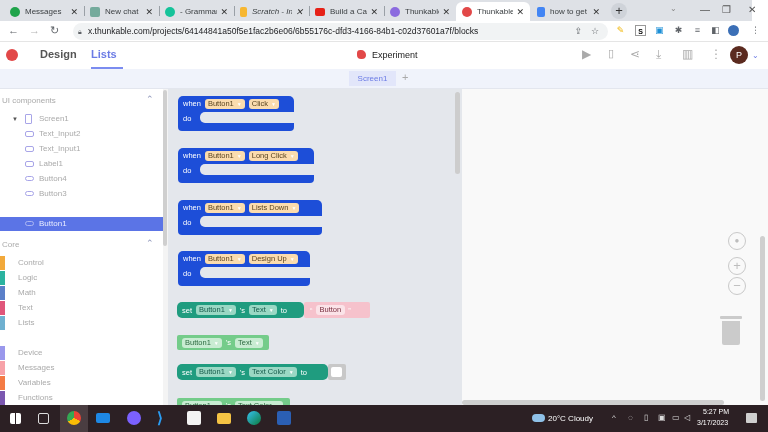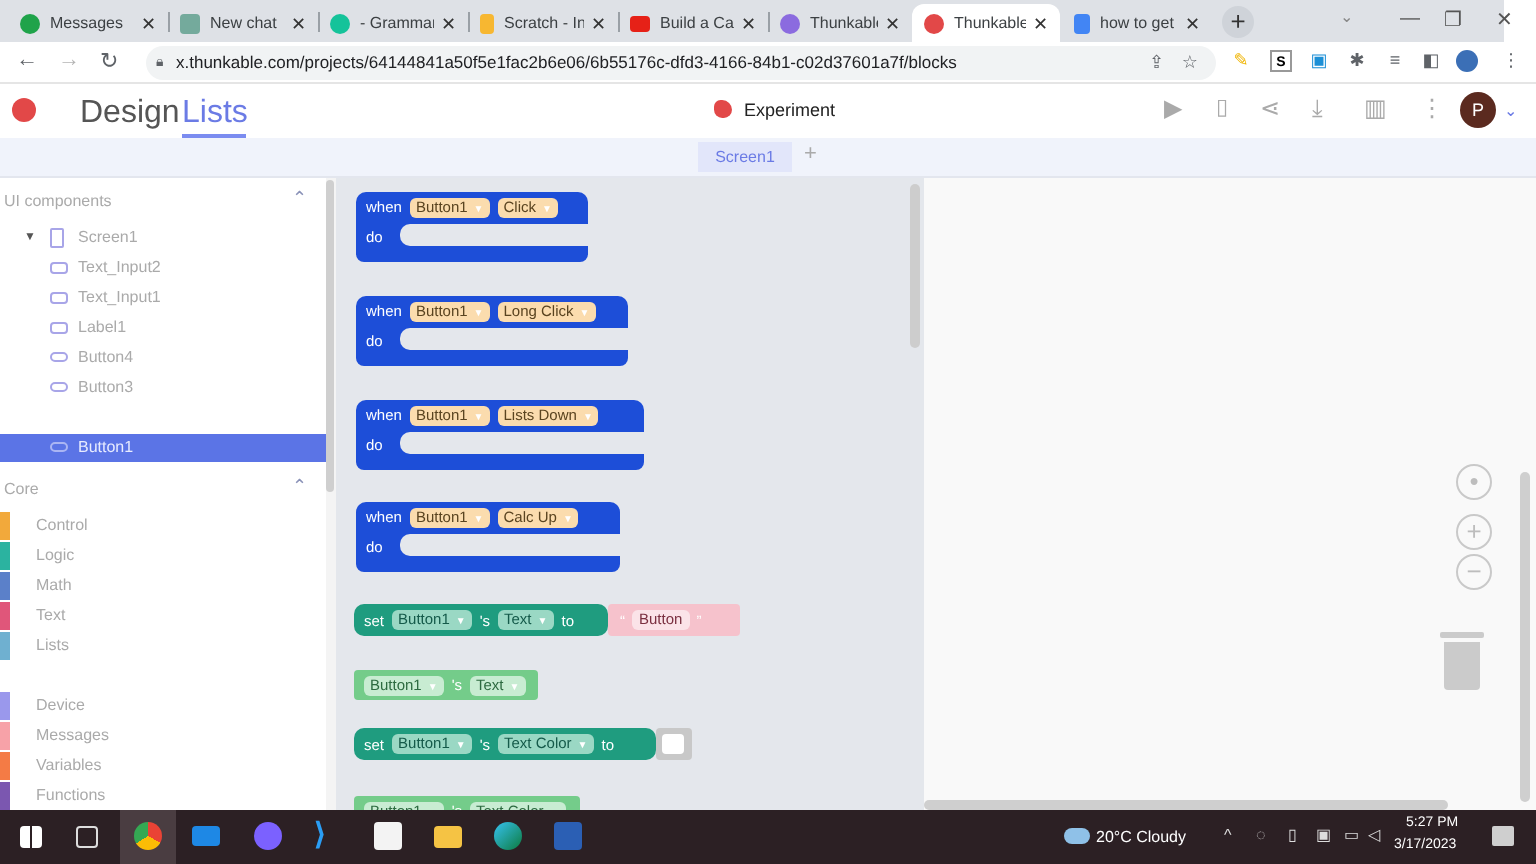--- a/index.html
+++ b/index.html
@@ -16,21 +16,21 @@
 .winctl{position:absolute;top:4px;font-size:10px;color:#555;}
 
 #toolbar{position:absolute;left:0;top:21px;width:768px;height:21px;background:#fff;border-bottom:1px solid #e5e5e5;}
 .navbtn{position:absolute;top:3px;font-size:11px;color:#5f6368;}
 #omnibox{position:absolute;left:73px;top:2px;width:535px;height:17px;border-radius:9px;background:#f1f3f4;font-size:8.5px;color:#202124;line-height:17px;padding-left:15px;}
 #omnibox .lock{position:absolute;left:5px;top:0;font-size:7px;color:#5f6368;}
 .ext{position:absolute;top:4px;width:11px;height:11px;font-size:9px;line-height:11px;text-align:center;}
 
 #apphdr{position:absolute;left:0;top:42px;width:768px;height:27px;background:#fff;}
 #logo{position:absolute;left:6px;top:7px;width:12px;height:12px;border-radius:50%;background:#e24848;}
-.apptab{position:absolute;top:6px;font-size:16px;font-weight:normal;}
+.apptab{position:absolute;top:6px;font-size:11px;font-weight:bold;}
 #blocks-underline{position:absolute;left:91px;top:25px;width:32px;height:2px;background:#7b8cf0;}
 #proj{position:absolute;left:357px;top:8px;font-size:9px;color:#222;}
 #proj .pic{display:inline-block;width:9px;height:9px;background:#e24848;border-radius:40% 60% 50% 50%;margin-right:6px;vertical-align:-1px;}
 .hdr-icon{position:absolute;top:5px;font-size:12px;color:#aaa;}
 #avatar{position:absolute;left:730px;top:4px;width:18px;height:18px;border-radius:50%;background:#5b2a1f;color:#fff;font-size:9px;text-align:center;line-height:18px;}
 
 #screenbar{position:absolute;left:0;top:69px;width:768px;height:20px;background:#f0f3fb;border-bottom:1px solid #e3e6ee;}
 #screen1{position:absolute;left:349px;top:2px;width:47px;height:15px;background:#e2e6fa;color:#6b7be5;font-size:8px;text-align:center;line-height:15px;}
 #screenadd{position:absolute;left:402px;top:2px;color:#aaa;font-size:11px;}
 
@@ -88,21 +88,21 @@
     <span class="ttl">New chat</span>
     <span class="x">✕</span>
   </div>
   <div class="tab-sep" style="left:159px"></div>
   <div class="tab" style="left:159px;width:75px;">
     <span class="fav" style="background:#15c39a"></span>
     <span class="ttl">- Grammarl</span>
     <span class="x">✕</span>
   </div>
   <div class="tab-sep" style="left:234px"></div>
-  <div class="tab" style="left:234px;width:75px;">
+  <div class="tab" style="left:234px;width:75px;font-style:italic;">
     <span class="fav" style="background:#f7b731;border-radius:2px;width:7px"></span>
     <span class="ttl">Scratch - In</span>
     <span class="x">✕</span>
   </div>
   <div class="tab-sep" style="left:309px"></div>
   <div class="tab" style="left:309px;width:75px;">
     <span class="fav" style="background:#e62117;border-radius:2px;height:8px"></span>
     <span class="ttl">Build a Calc</span>
     <span class="x">✕</span>
   </div>
@@ -281,21 +281,21 @@
       <span class="fld"><span>Lists Down</span><span class="dd">▼</span></span>
     </div>
     <span style="position:absolute;left:5px;top:18px">do</span>
   </div>
 
   <div class="blk evt" style="left:10px;top:162px;width:132px;height:35px;">
     <div class="inner" style="width:110px;"></div>
     <div class="row" style="height:15px;">
       <span>when</span>
       <span class="fld"><span>Button1</span><span class="dd">▼</span></span>
-      <span class="fld"><span>Calc Up</span><span class="dd">▼</span></span>
+      <span class="fld"><span>Design Up</span><span class="dd">▼</span></span>
     </div>
     <span style="position:absolute;left:5px;top:18px">do</span>
   </div>
 
   <div class="blk teal" style="left:9px;top:213px;width:127px;height:16px;">
     <div class="row">
       <span>set</span>
       <span class="tf"><span>Button1</span><span class="dd" style="font-size:5px;margin-left:3px;color:#fff">▼</span></span>
       <span>'s</span>
       <span class="tf"><span>Text</span><span style="font-size:5px;margin-left:3px;color:#fff">▼</span></span>

